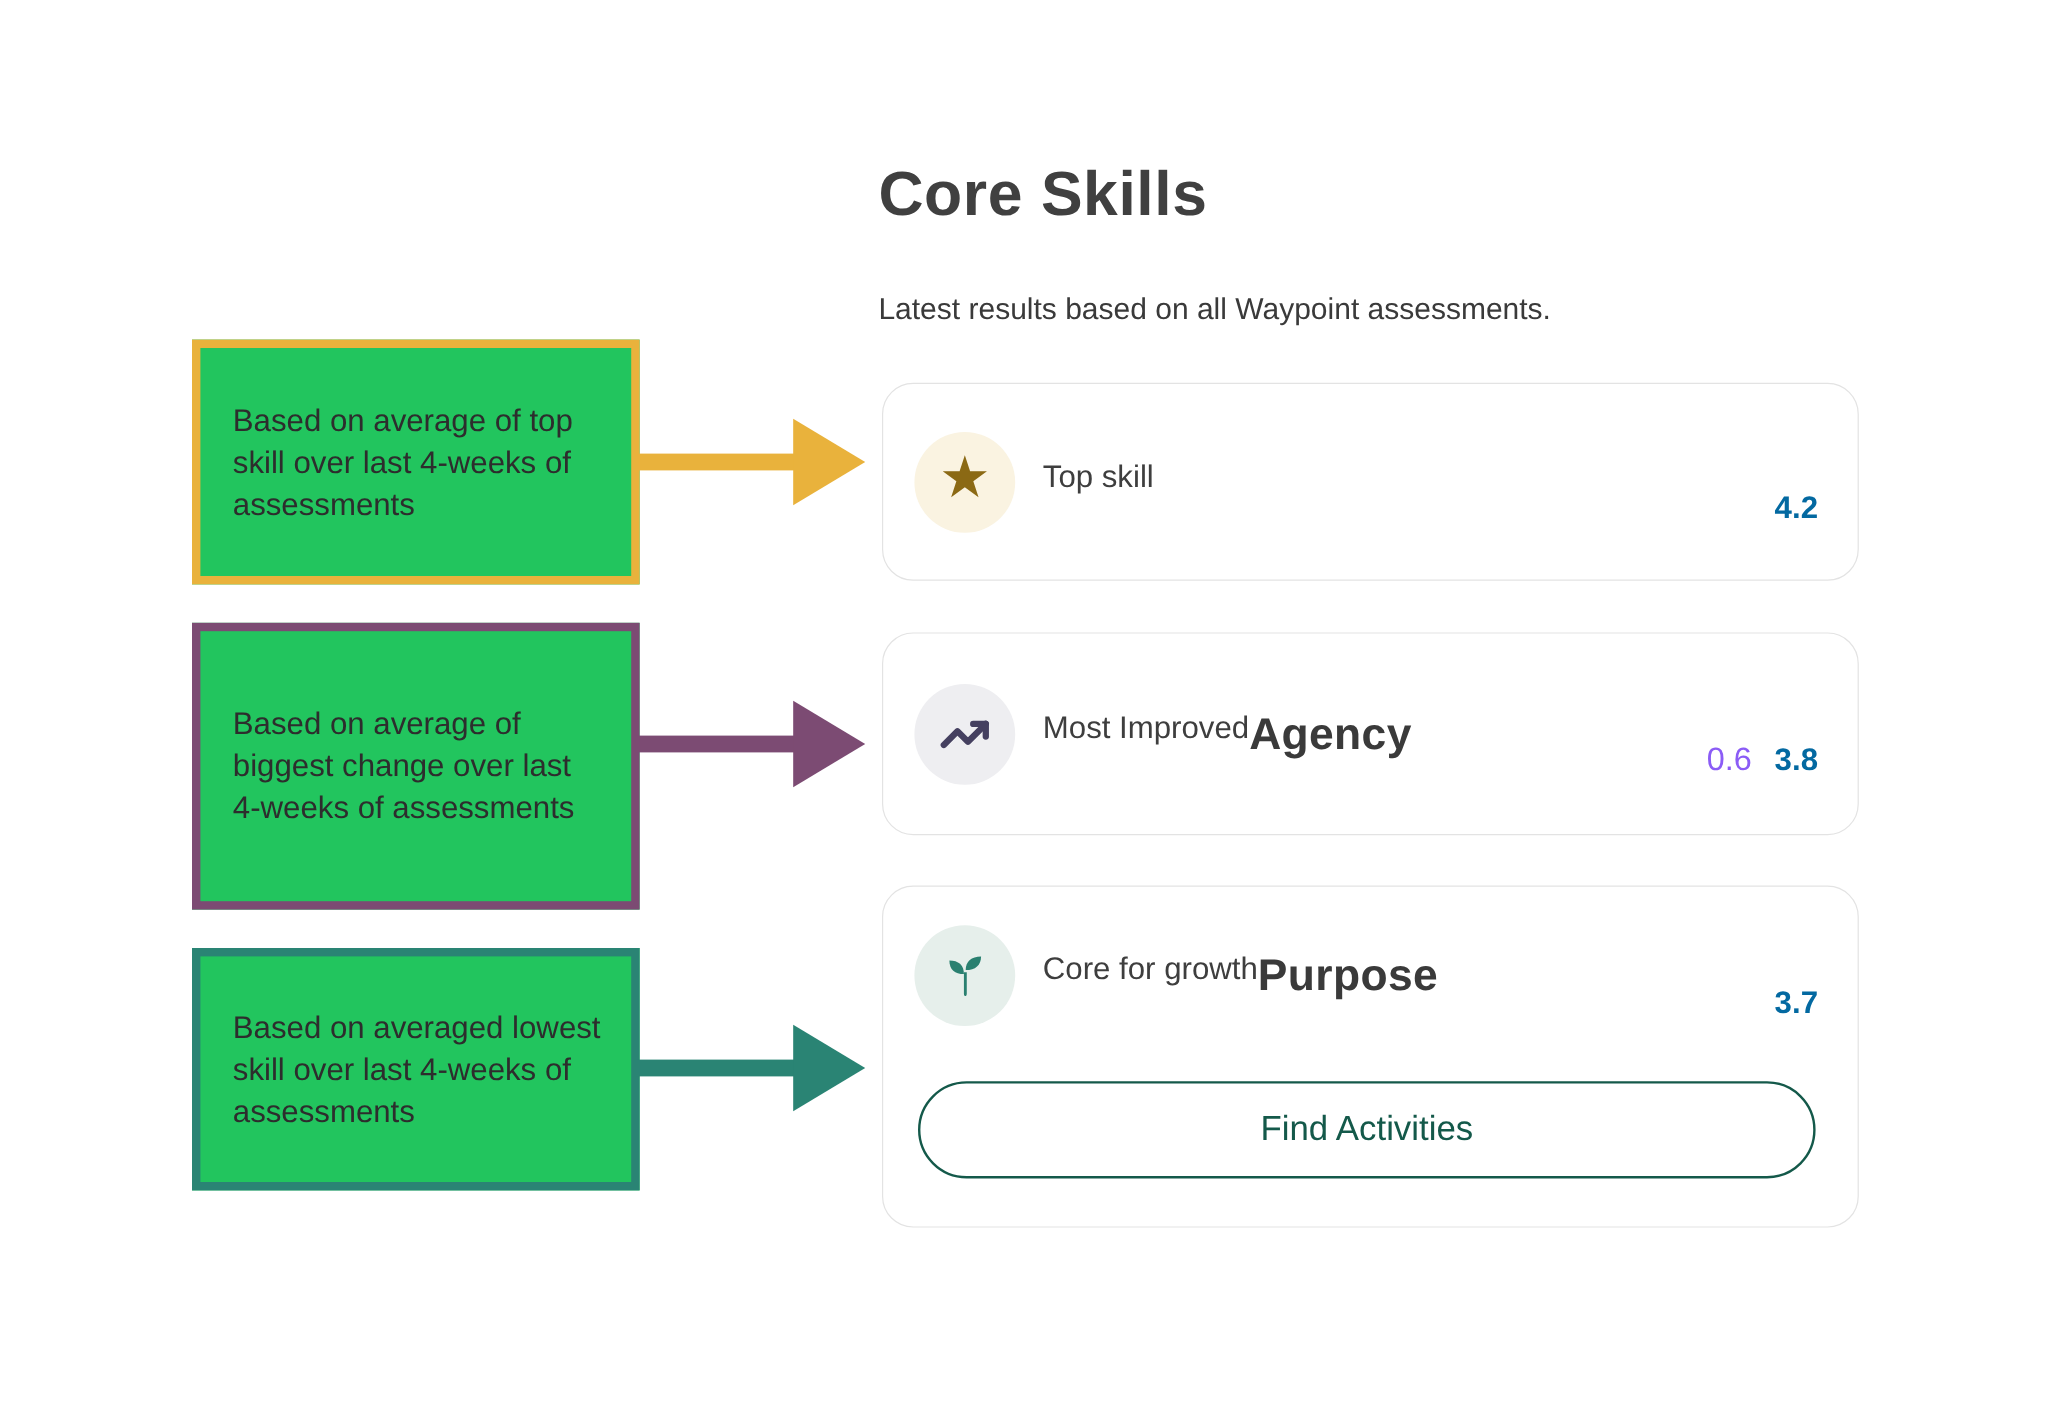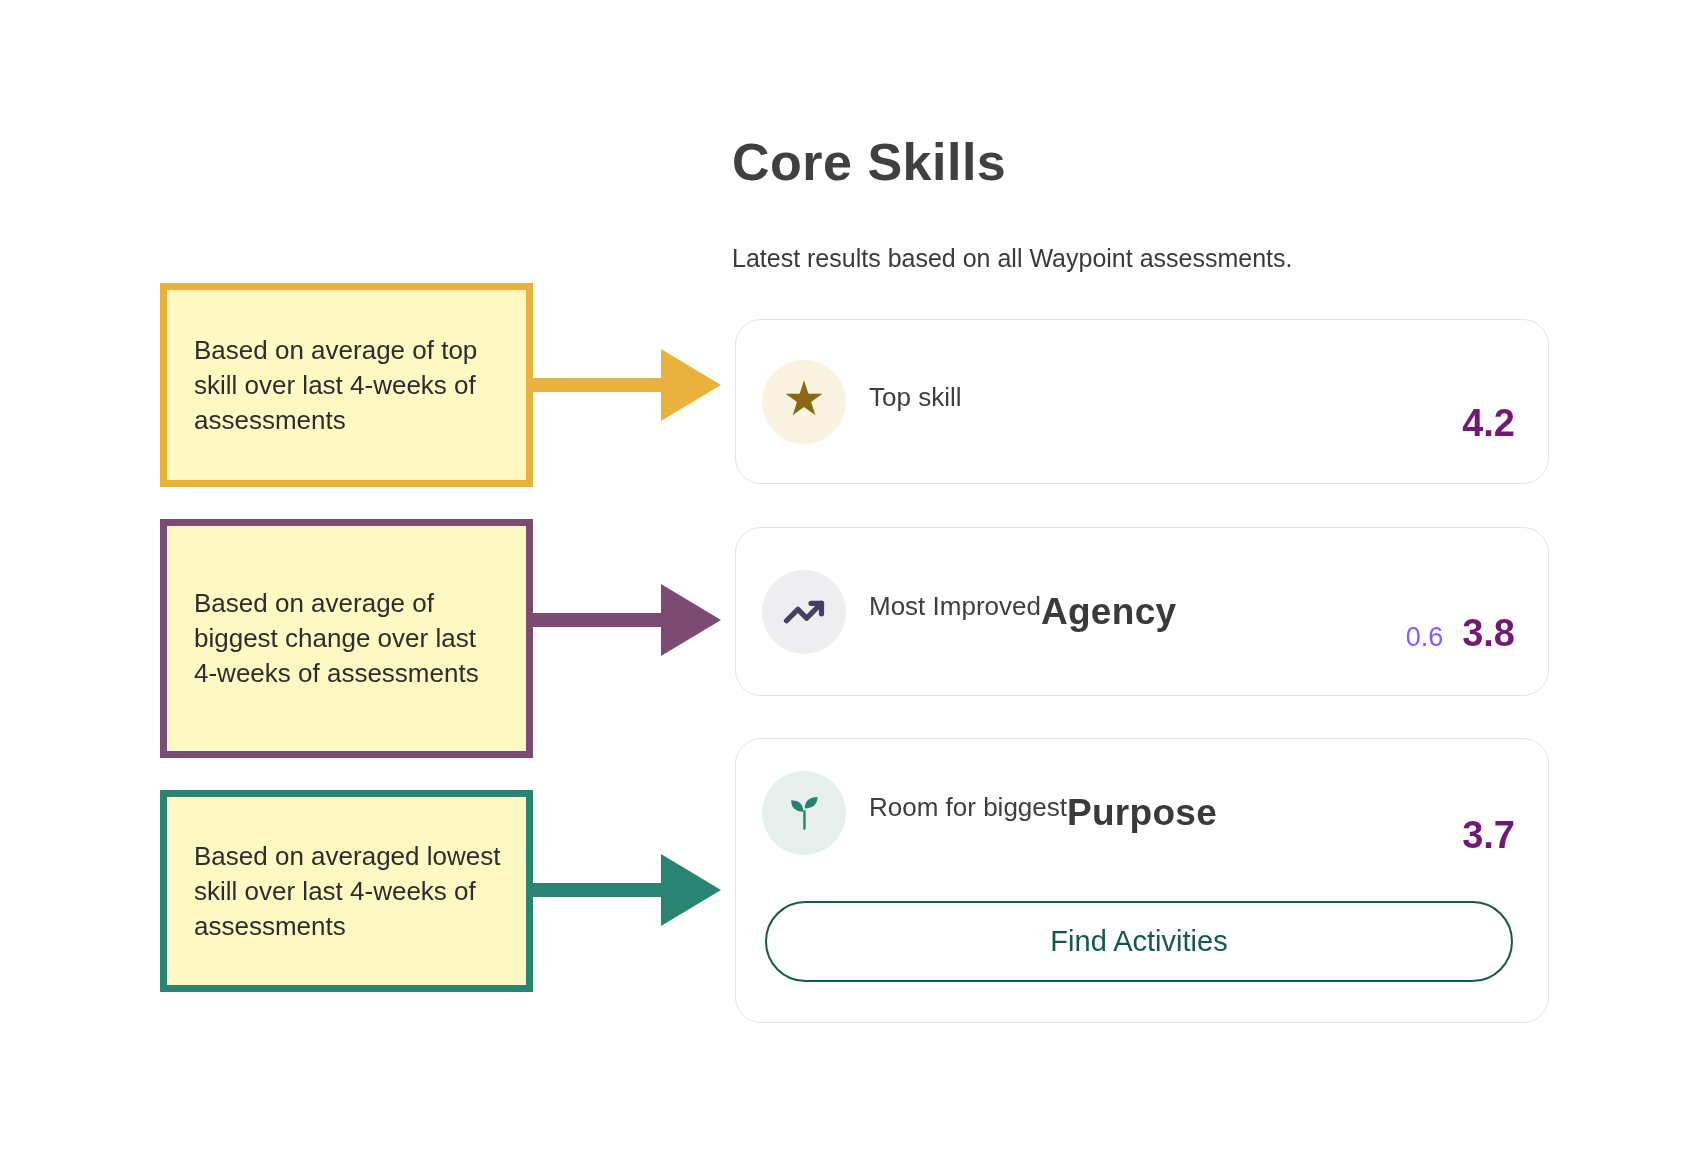--- a/index.html
+++ b/index.html
@@ -14,21 +14,21 @@
     font-size:52px; font-weight:800; color:#404040; letter-spacing:0.5px;
   }
   .subtitle {
     position:absolute; left:732px; top:244px; margin:0;
     font-size:25px; color:#3a3a3a;
   }
 
   
   .note {
     position:absolute; left:160px; width:373px; box-sizing:border-box;
-    border:7px solid #999; background:#fef9c3;
+    border:7px solid #999; background:#22c55e;
     display:flex; align-items:center; padding:0 24px 0 27px;
   }
   .note p { margin:0; font-size:26px; line-height:35px; color:#2d2d2d; }
   .note-1 { top:283px; height:204px; }
   .note-2 { top:519px; height:239px; }
   .note-3 { top:790px; height:202px; }
 
   
   .arrow { position:absolute; left:533px; width:190px; height:72px; }
   .arrow-line { position:absolute; left:-3px; top:29px; width:132px; height:14px; background:#999; }
@@ -66,21 +66,21 @@
 
   .card-text { display:flex; flex-direction:row; }
   .card-label { font-size:26px; color:#3e3e3e; margin-bottom:9px; }
   .card-skill { font-size:37px; font-weight:800; color:#3a3a3a; letter-spacing:0.3px; }
 
   .score-row {
     margin-left:auto; display:flex; align-items:baseline; gap:19px;
     position:relative; top:22px;
   }
   .delta { font-size:27px; color:#1F8A6E; }
-  .score { font-size:38px; font-weight:800; color:#701a75; }
+  .score { font-size:26px; font-weight:800; color:#0369a1; }
 
   .find-btn {
     box-sizing:border-box; height:81px; width:calc(100% - 5px); margin:0 0 0 3px;
     border:2px solid #0ea5e9; border-radius:42px; background:#ffffff;
     color:#14594A; font-size:29px; font-family:inherit;
     display:flex; align-items:center; justify-content:center; cursor:pointer;
   }
 </style>
 </head>
 <body>
@@ -147,21 +147,21 @@
     <div class="card card-3">
       <div class="card-row">
         <div class="icon-circle" style="background-color: rgb(230, 239, 235); color: rgb(42, 128, 112);">
           <svg width="44" height="44" viewBox="0 0 24 24" fill="currentColor" stroke="none">
             <path d="M11.6 11.3 C11.6 7.1 9.1 5.1 5.0 5.1 C5.0 9.3 7.5 11.3 11.6 11.3 Z"></path>
             <path d="M12.4 9.5 C12.4 5.5 15.0 3.3 19.4 3.3 C19.4 7.3 16.8 9.5 12.4 9.5 Z"></path>
             <path d="M11.6 10.5 L12.9 10.5 L12.9 20.2 C12.9 21.6 11.6 21.6 11.6 20.2 Z"></path>
           </svg>
         </div>
         <div class="card-text">
-          <div class="card-label">Room for biggest</div>
+          <div class="card-label">Core for growth</div>
           <div class="card-skill">Purpose</div>
         </div>
         <div class="score-row">
           <span class="score">3.7</span>
         </div>
       </div>
       <button class="find-btn" style="color: rgb(20, 89, 74); border-color: rgb(20, 89, 74);">Find Activities</button>
     </div>
 
   </div>

